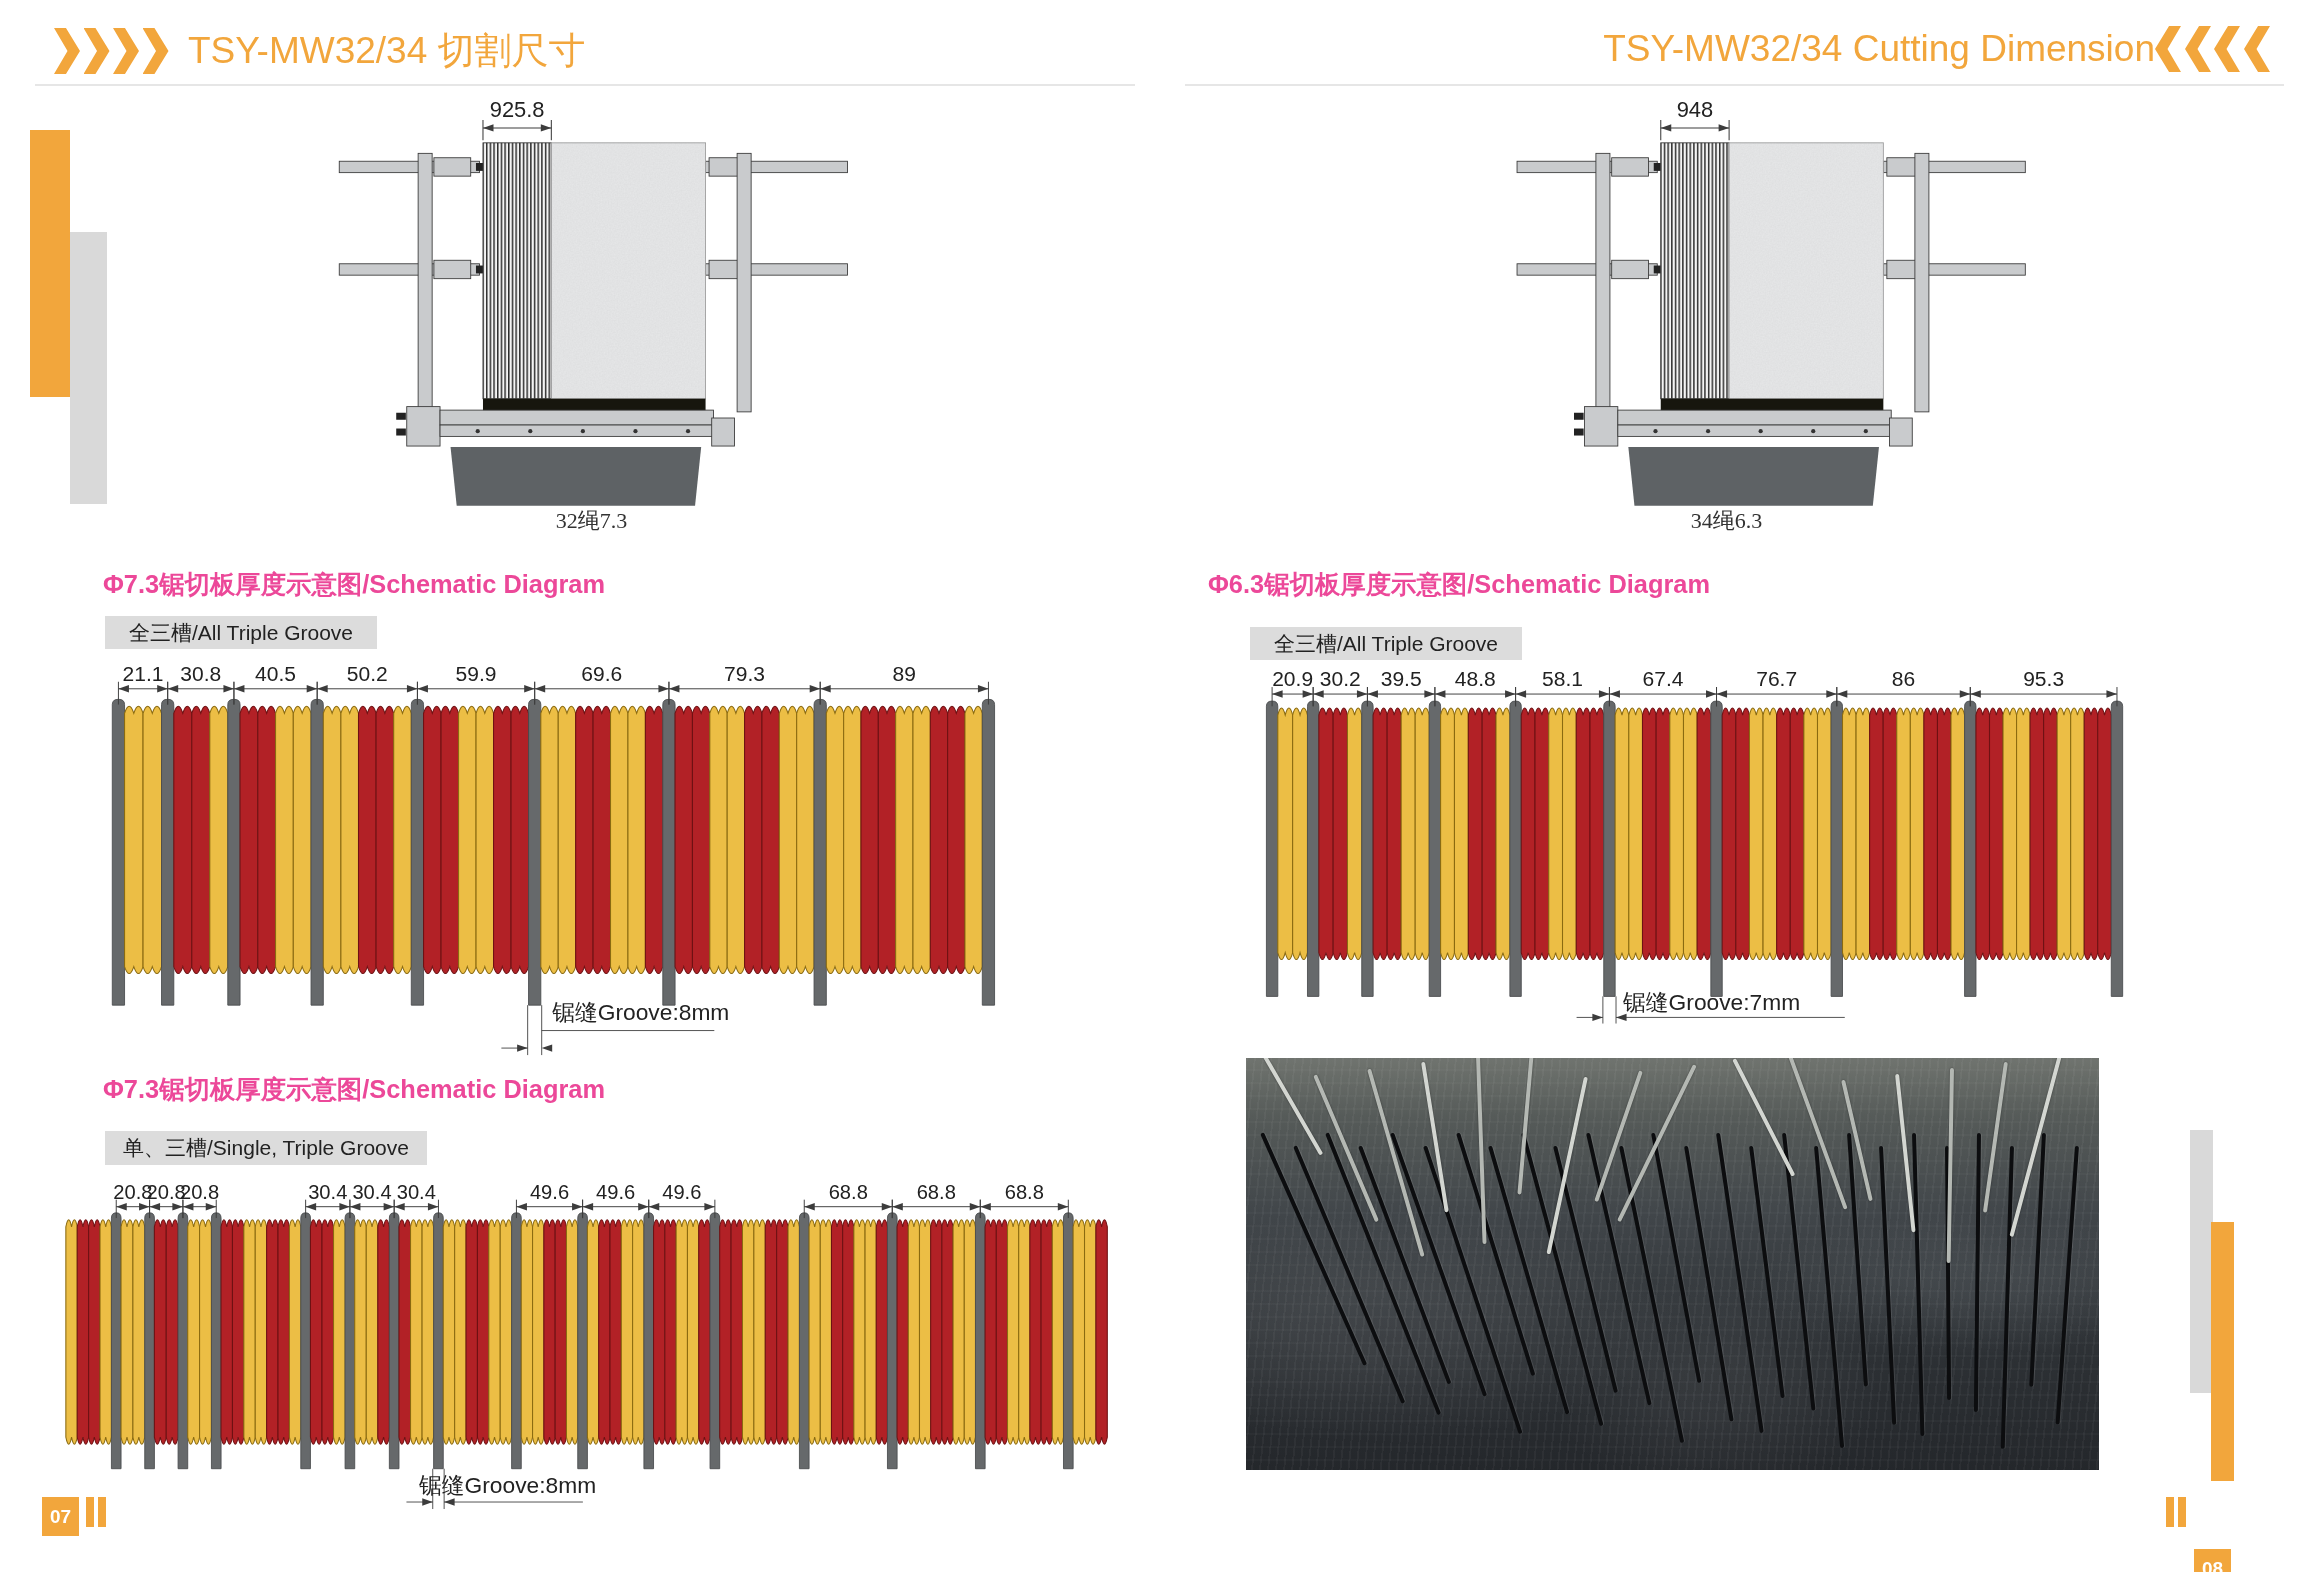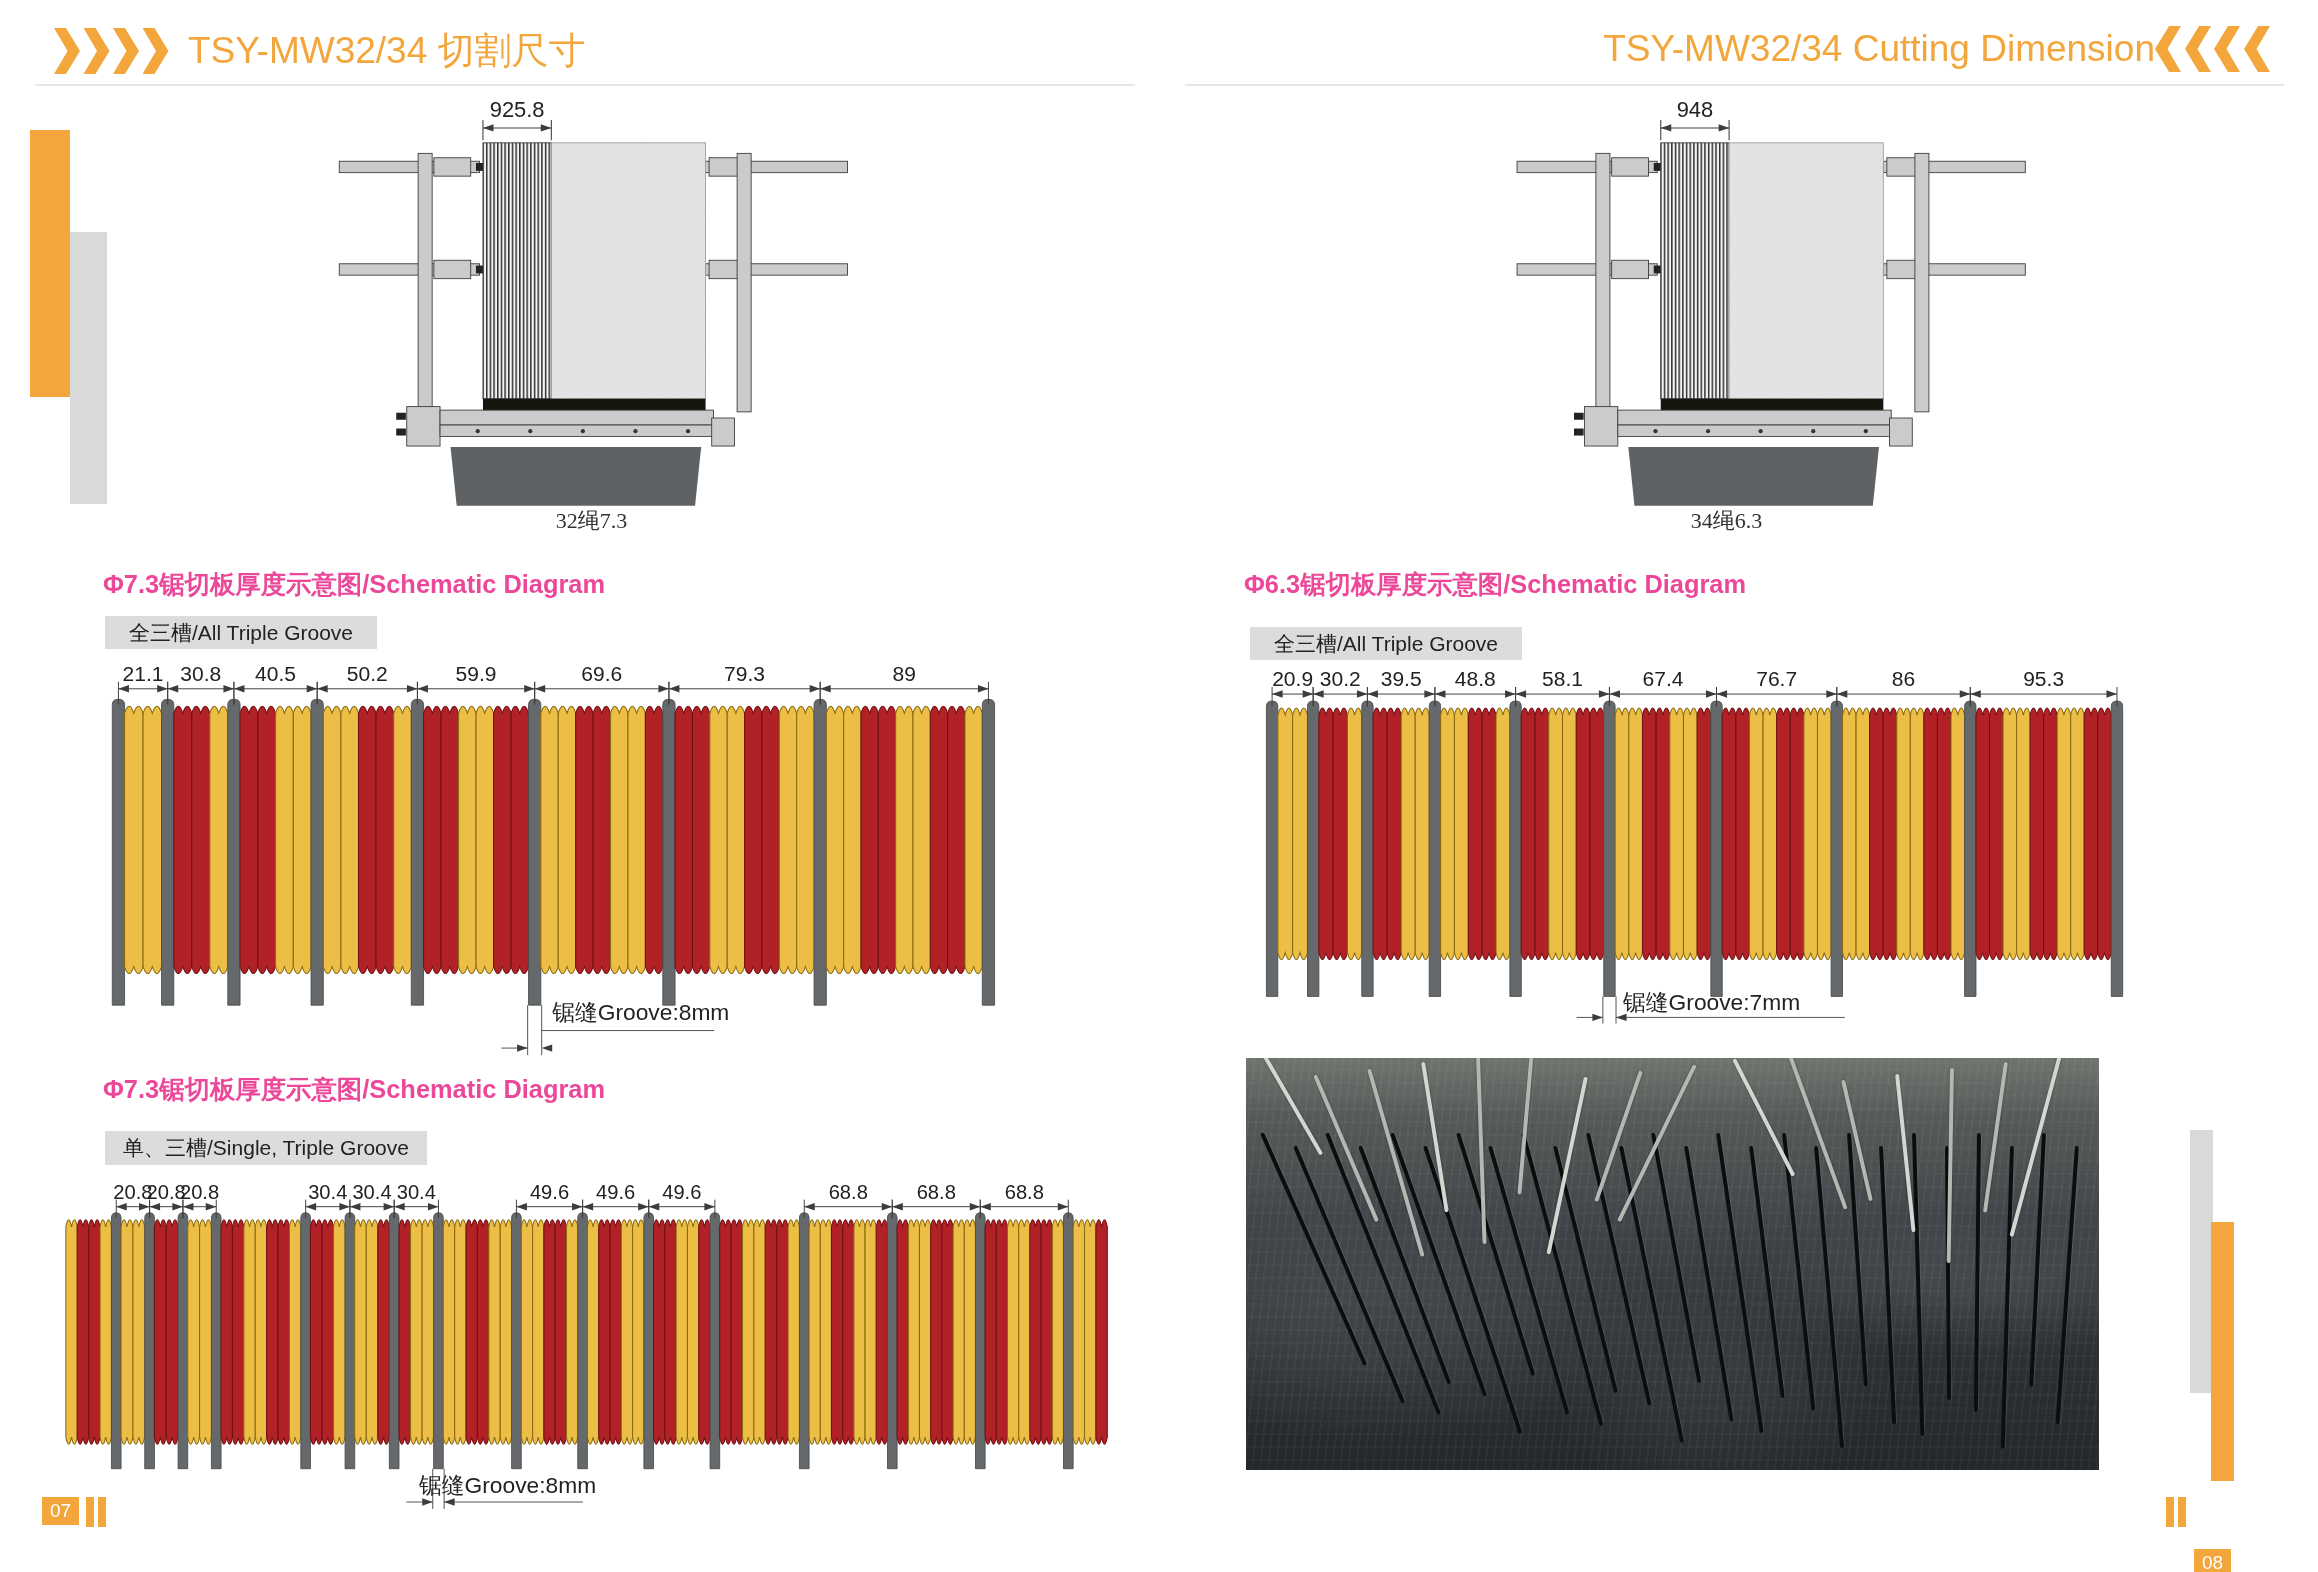--- a/index.html
+++ b/index.html
@@ -11,22 +11,22 @@
   .chev{width:26px;height:46px;background:#F2A63C;display:inline-block;margin-right:3.5px;
         clip-path:polygon(0 0,46% 0,100% 50%,46% 100%,0 100%,52% 50%);}
   .chev.rev{transform:scaleX(-1);}
   .hdr-rule{position:absolute;height:1.8px;background:#e6e6e6;}
   
   .bar{position:absolute;}
   
   .sec-title{font-size:25.4px;font-weight:bold;color:#ec4899;white-space:nowrap;}
   .tagbox{background:#DCDCDC;color:#222;font-size:21px;display:flex;align-items:center;justify-content:center;white-space:nowrap;}
   .caption{font-size:22px;color:#333;text-align:center;white-space:nowrap;font-family:Liberation Serif, serif;}
-  .pagenum{position:absolute;width:37px;height:28px;background:#F2A63C;color:#fff;font-size:19px;
-           display:flex;align-items:center;justify-content:center;font-weight:normal;}
+  .pagenum{position:absolute;width:37px;height:39px;background:#F2A63C;color:#fff;font-size:19px;
+           display:flex;align-items:center;justify-content:center;font-weight:bold;}
   .pnbar{position:absolute;width:8px;height:30px;background:#F2A63C;}
   
   #photo{position:absolute;left:1246px;top:1058px;width:853px;height:412px;overflow:hidden;
     background:
       radial-gradient(ellipse at 15% 65%, rgba(255,255,255,0.07) 0 8%, transparent 30%),
       radial-gradient(ellipse at 55% 80%, rgba(255,255,255,0.05) 0 6%, transparent 25%),
       radial-gradient(ellipse at 85% 55%, rgba(200,210,215,0.08) 0 5%, transparent 22%),
       repeating-linear-gradient(96deg, rgba(255,255,255,0.04) 0 1.8px, transparent 1.8px 8px),
       repeating-linear-gradient(180deg, transparent 0 11.4px, rgba(255,255,255,0.025) 11.4px 13px),
       linear-gradient(180deg,#70746f 0%,#565b59 14%,#41464a 38%,#2e3236 68%,#24272b 100%);}
@@ -562,21 +562,21 @@
         <text x="478" y="1704" font-size="26" fill="#222">锯缝Groove:8mm</text>
       </g>
     </svg>
 
   <div class="abs caption" style="left:526px;top:506px;width:131px;">32绳7.3</div>
   <div class="abs caption" style="left:1661px;top:506px;width:131px;">34绳6.3</div>
 
   <div class="abs sec-title" style="left:103px;top:568px;">Φ7.3锯切板厚度示意图/Schematic Diagram</div>
   <div class="abs tagbox" style="left:105px;top:616px;width:272px;height:33px;">全三槽/All Triple Groove</div>
 
-  <div class="abs sec-title" style="left:1244px;top:568px;">Φ6.3锯切板厚度示意图/Schematic Diagram</div>
+  <div class="abs sec-title" style="left:1208px;top:568px;">Φ6.3锯切板厚度示意图/Schematic Diagram</div>
   <div class="abs tagbox" style="left:1250px;top:627px;width:272px;height:33px;">全三槽/All Triple Groove</div>
 
   <div class="abs sec-title" style="left:103px;top:1073px;">Φ7.3锯切板厚度示意图/Schematic Diagram</div>
   <div class="abs tagbox" style="left:105px;top:1131px;width:322px;height:34px;">单、三槽/Single, Triple Groove</div>
 
   <div id="photo">
       <div class="groove-slot" style="left: 14px; top: 75px; width: 4.4px; height: 254px; transform-origin: center top; transform: rotate(-24deg);"></div>
       <div class="groove-slot" style="left: 47px; top: 88px; width: 4.4px; height: 279px; transform-origin: center top; transform: rotate(-22.88deg);"></div>
       <div class="groove-slot" style="left: 79px; top: 75px; width: 4.4px; height: 303px; transform-origin: center top; transform: rotate(-21.76deg);"></div>
       <div class="groove-slot" style="left: 112px; top: 88px; width: 4.4px; height: 254px; transform-origin: center top; transform: rotate(-20.64deg);"></div>

